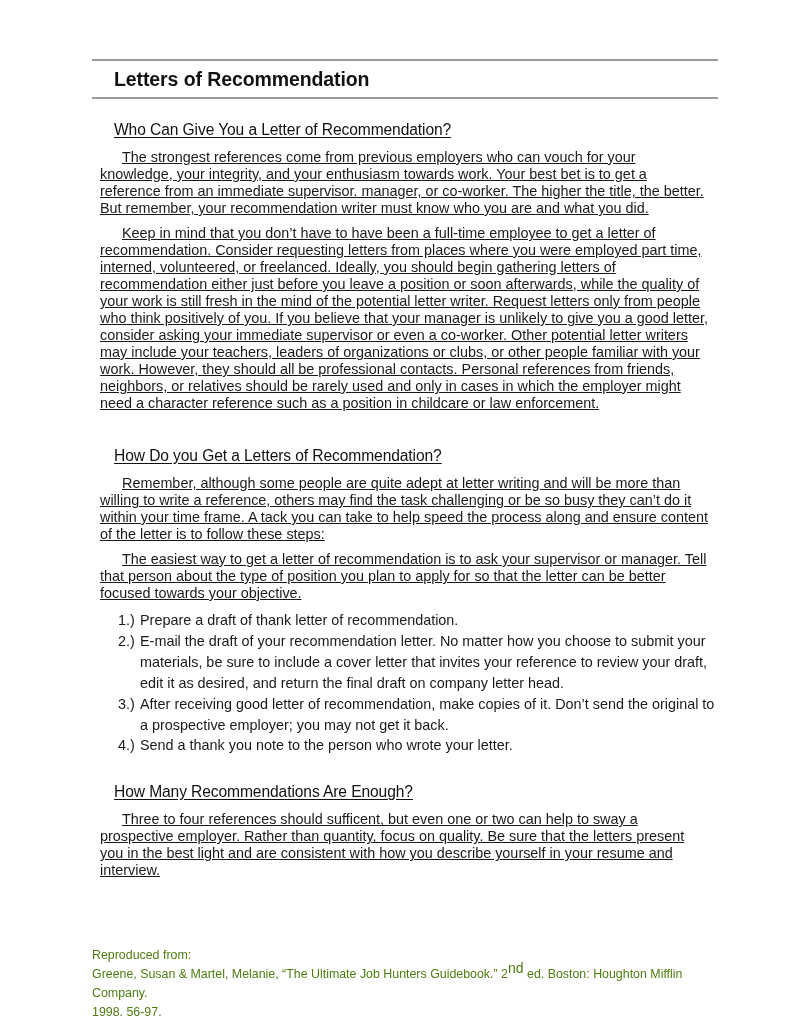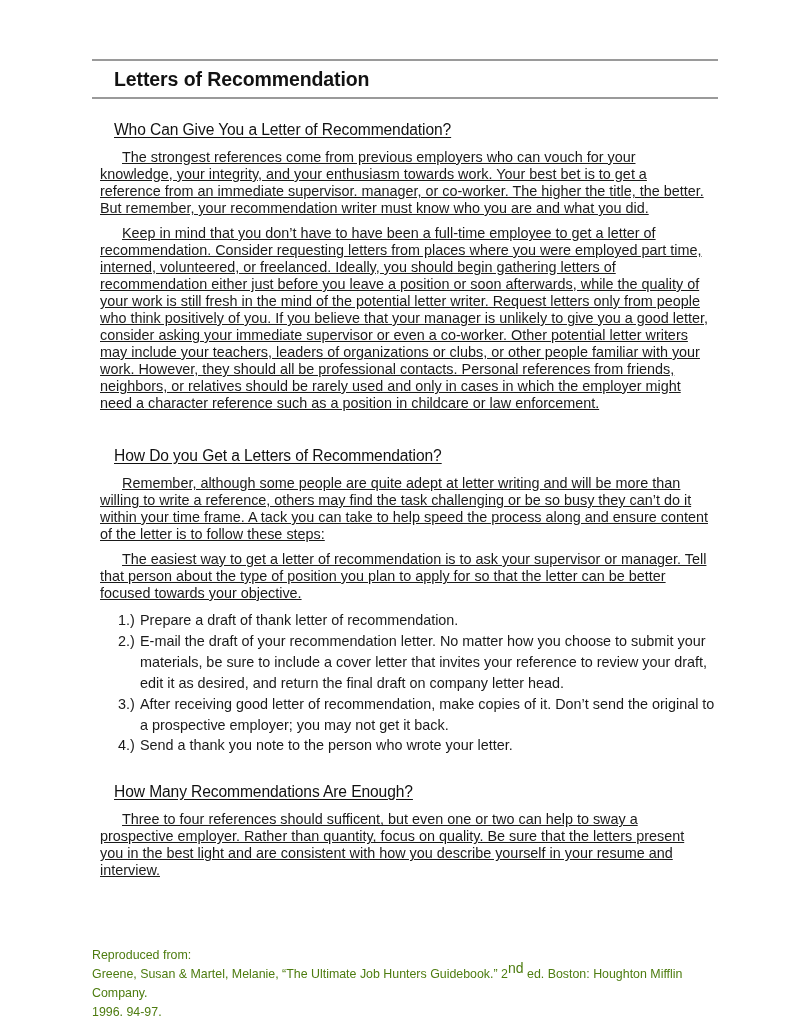--- a/index.html
+++ b/index.html
@@ -165,16 +165,16 @@
     <h2 class="section-heading">How Many Recommendations Are Enough?</h2>
     <p class="body-para">Three to four references should sufficent, but even one or two can help to sway a prospective employer. Rather than quantity, focus on quality. Be sure that the letters present you in the best light and are consistent with how you describe yourself in your resume and interview.</p>
 
   </div>
 
   <div class="footer">
     <div>Reproduced from:</div>
     <div>
       <span>Greene, Susan &amp; Martel, Melanie, “The Ultimate Job Hunters Guidebook.” 2</span><sup>nd</sup><span> ed. Boston: Houghton Mifflin Company.</span>
     </div>
-    <div>1996. 94-97.</div>
+    <div>1998. 56-97.</div>
   </div>
 
 </div>
 
 </body></html>

